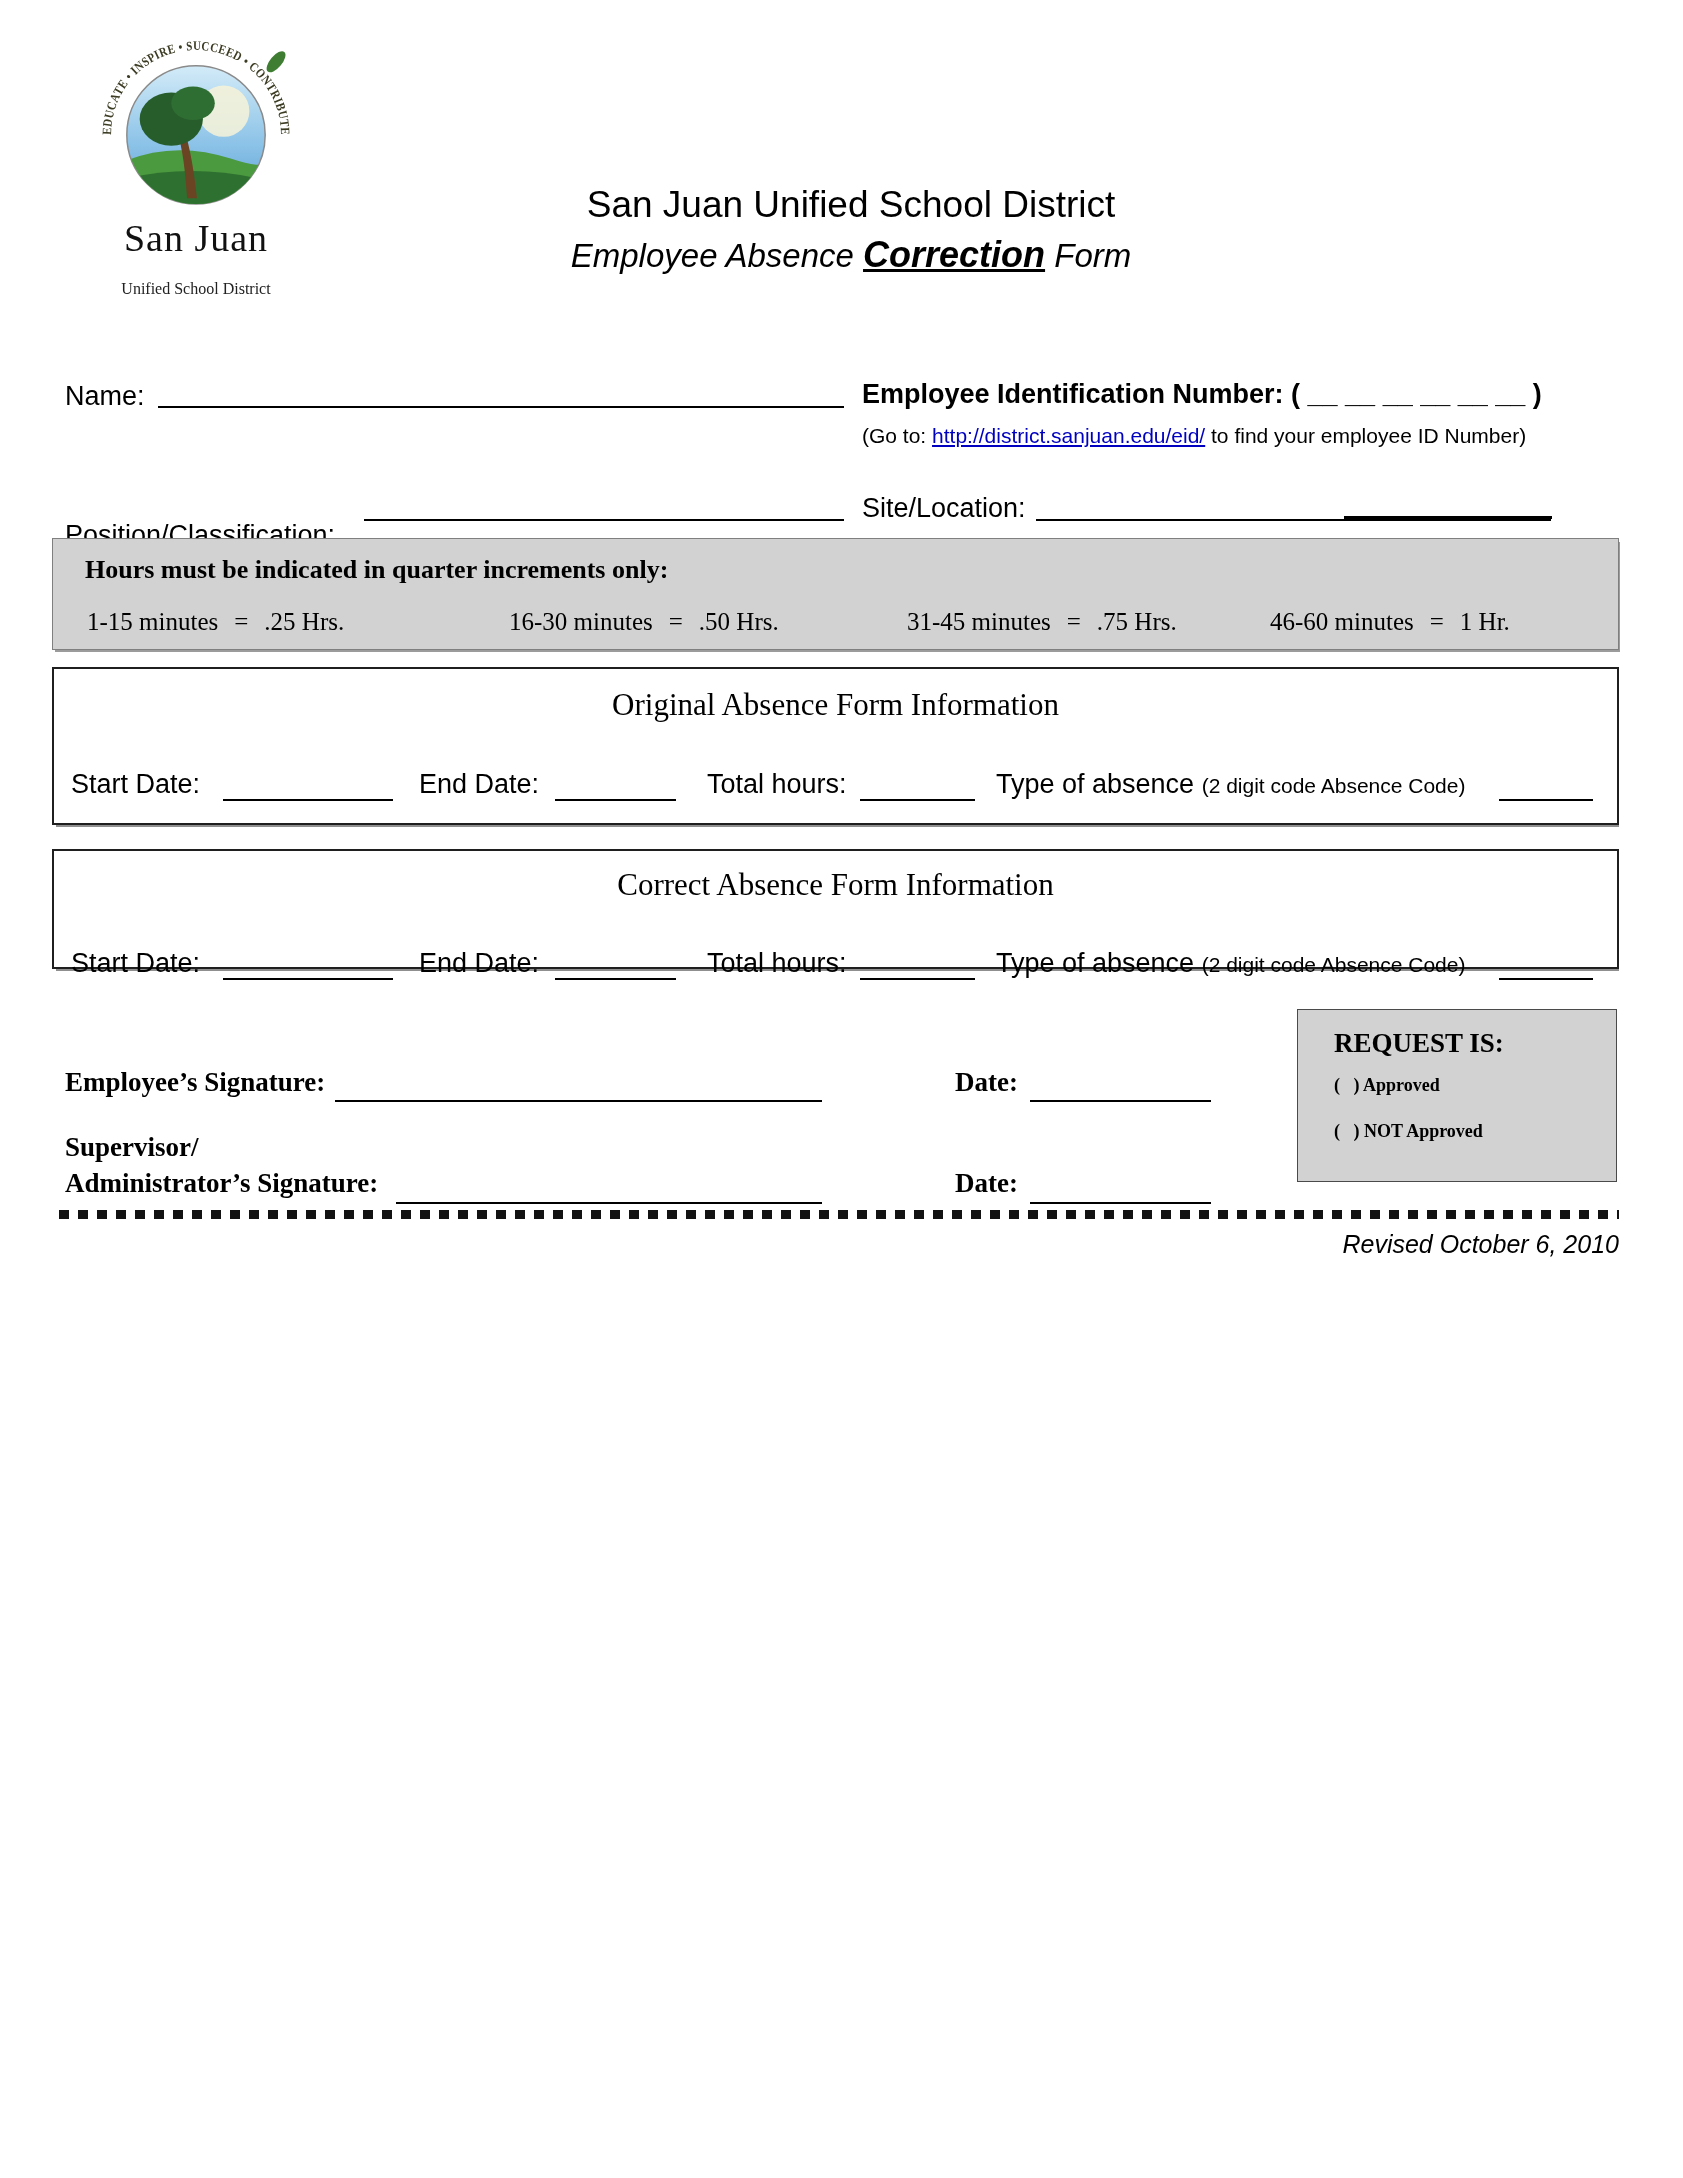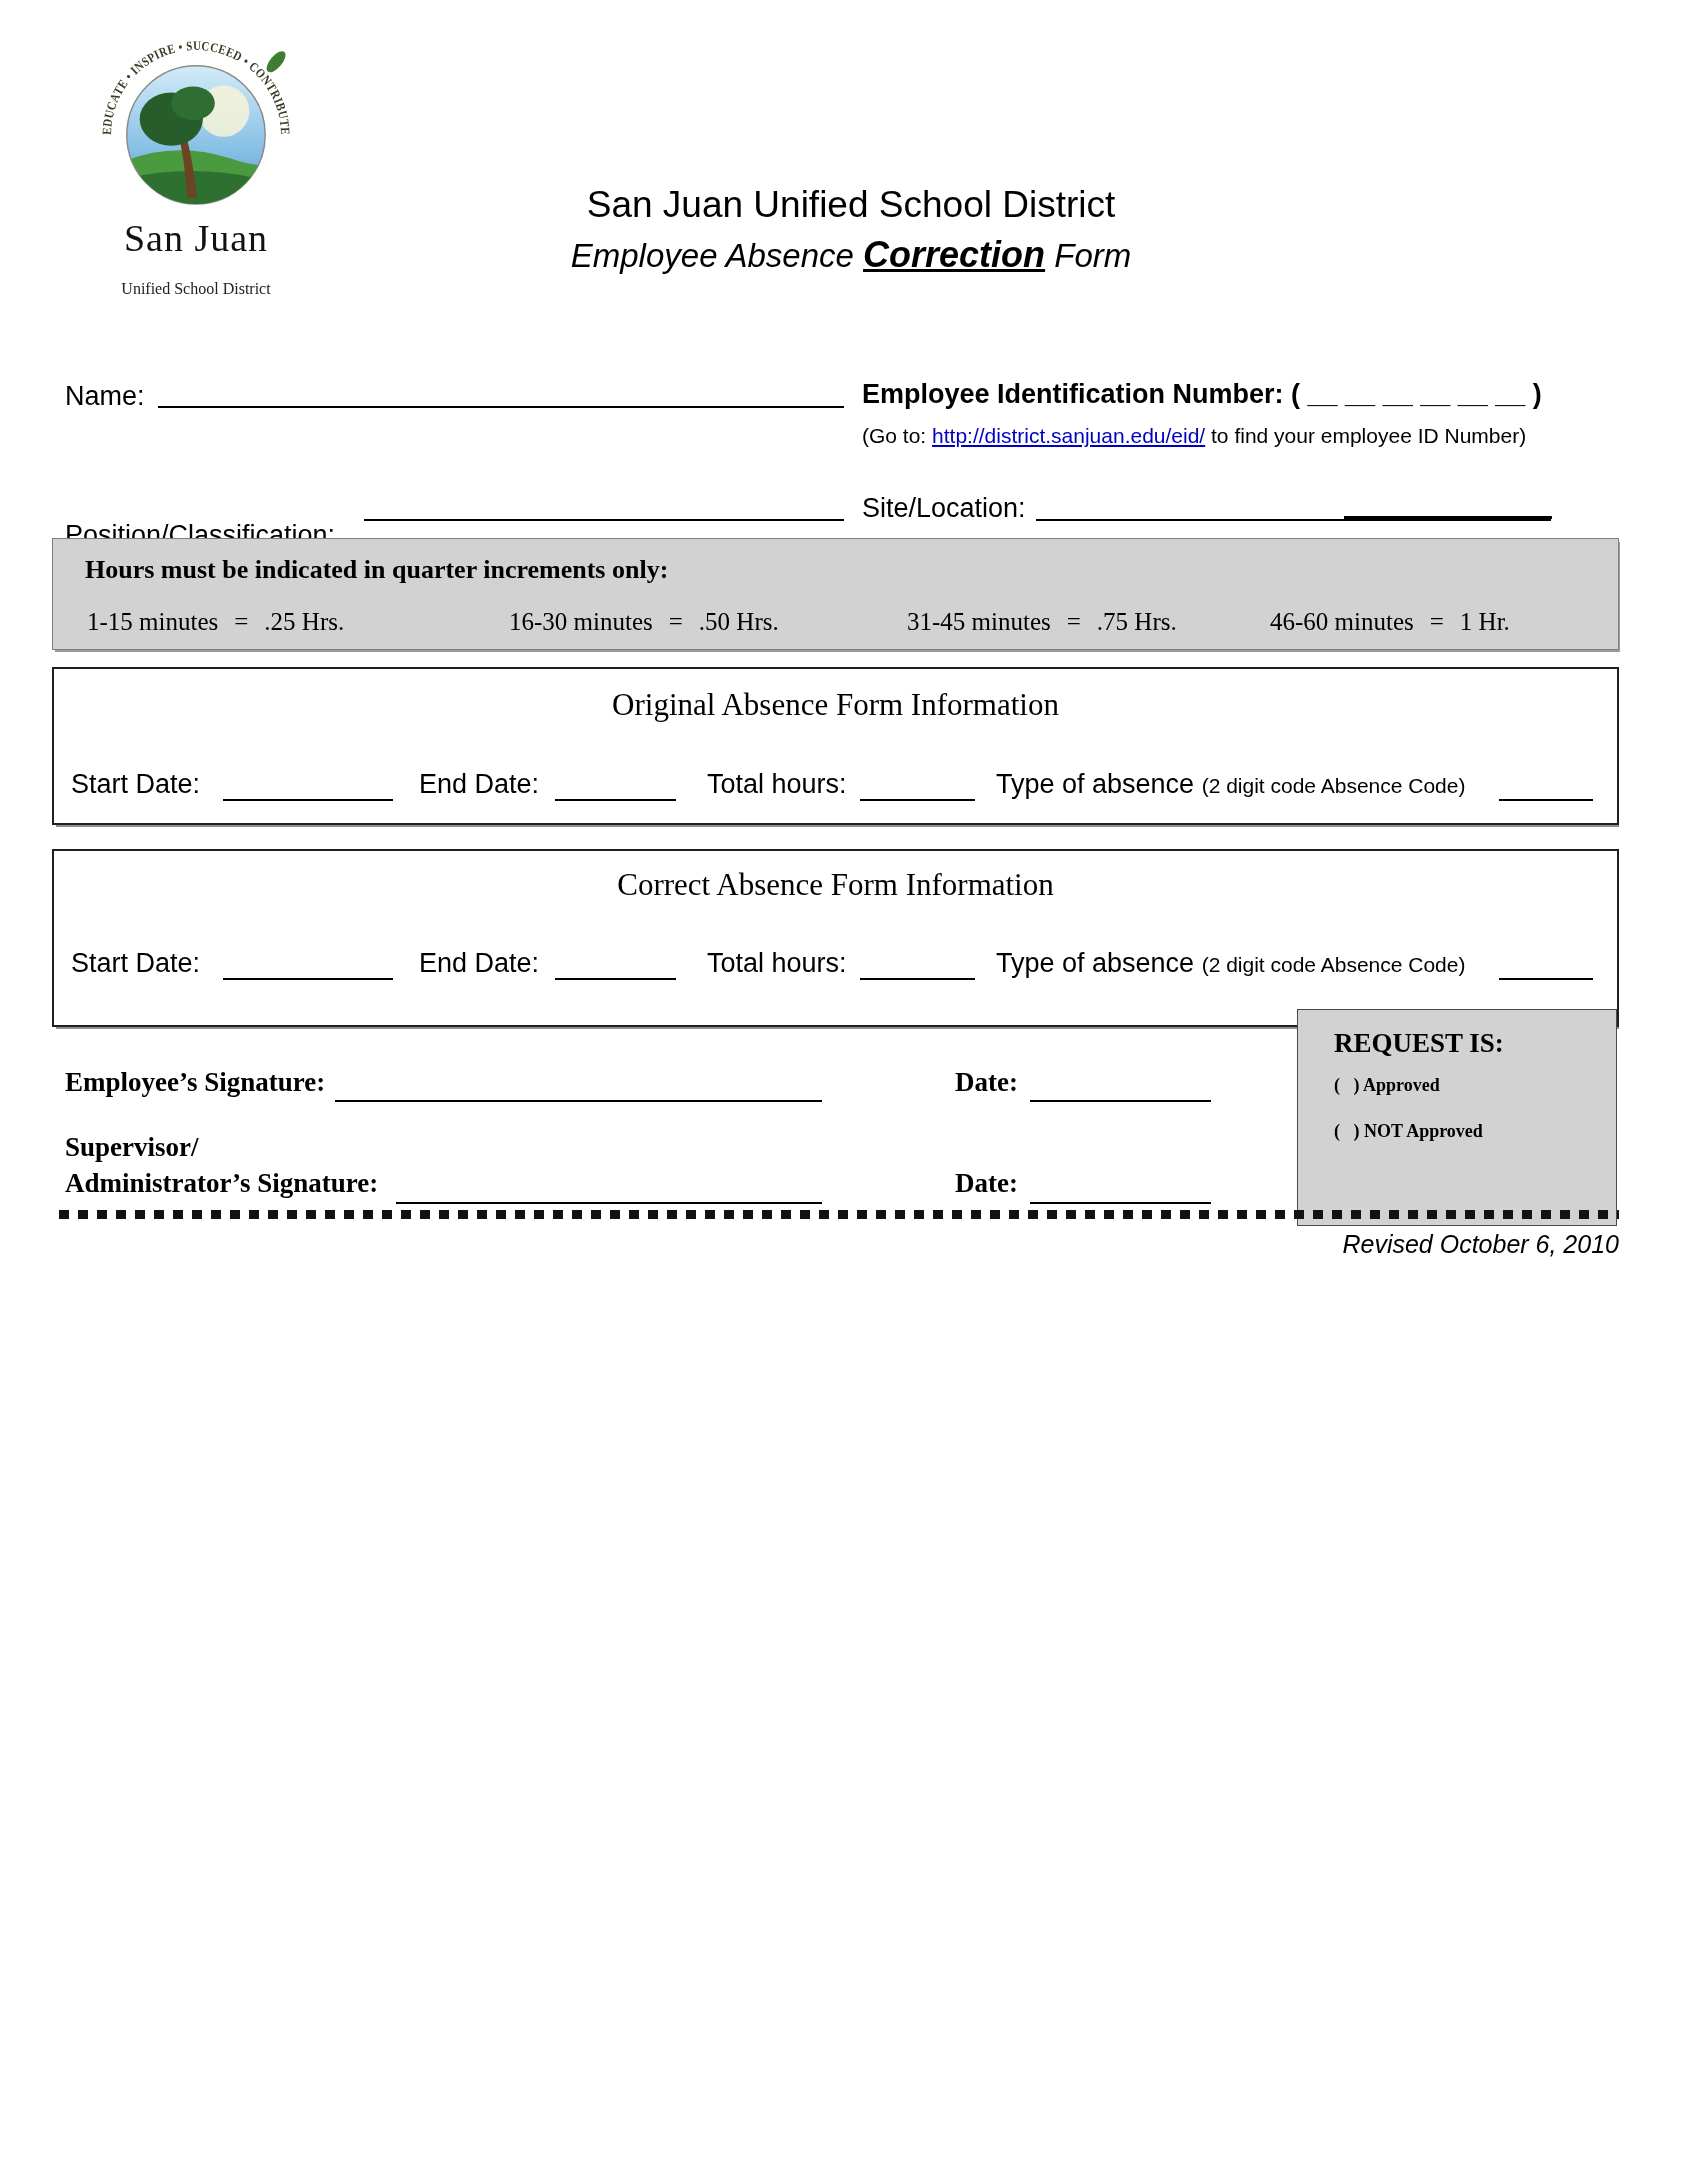--- a/index.html
+++ b/index.html
@@ -44,21 +44,21 @@
     font-family: "Liberation Serif", serif; font-size: 31px; }
   .sec-title .emph { font-weight: 400; }
   .fld { position: absolute; font-size: 27px; white-space: nowrap; }
   .fld .note { font-size: 21px; }
 
   
   .sig-lbl { position: absolute; font-family: "Liberation Serif", serif; font-weight: 700;
     font-size: 27px; white-space: nowrap; }
 
   
-  .req-box { position: absolute; left: 1297px; top: 1009px; width: 320px; height: 217px;
+  .req-box { position: absolute; left: 1297px; top: 1009px; width: 320px; height: 173px;
     background: #d2d2d2; border: 1px solid #4a4a4a; }
   .req-head { position: absolute; left: 36px; top: 18px; font-family: "Liberation Serif", serif;
     font-weight: 700; font-size: 27px; }
   .req-opt { position: absolute; left: 36px; font-family: "Liberation Serif", serif; font-size: 18px; white-space: nowrap; font-weight: bold; }
 
   
   .dashed-sep { position: absolute; left: 59px; top: 1210px; width: 1560px; height: 9px;
     background: repeating-linear-gradient(90deg, #121212 0 10px, transparent 10px 19px); }
 
   .revised { position: absolute; left: 1139px; top: 1230px; width: 480px; text-align: right;
@@ -147,21 +147,21 @@
     <span class="fld" style="left:17px; top:100px;">Start Date:</span>
     <span class="blank" style="left:169px; top:94px; width:170px; height:38px;"></span>
     <span class="fld" style="left:365px; top:100px;">End Date:</span>
     <span class="blank" style="left:501px; top:94px; width:121px; height:38px;"></span>
     <span class="fld" style="left:653px; top:100px;">Total hours:</span>
     <span class="blank" style="left:806px; top:94px; width:115px; height:38px;"></span>
     <span class="fld" style="left:942px; top:100px;"><span>Type of absence </span><span class="note">(2 digit code Absence Code)</span></span>
     <span class="blank" style="left:1445px; top:94px; width:94px; height:38px;"></span>
   </div>
 
-  <div class="sec-box" style="top:849px; height:178px;">
+  <div class="sec-box" style="top:849px; height:120px;">
     <div class="sec-title" style="top:16px;"><span class="emph">Correct</span><span> Absence Form Information</span></div>
     <span class="fld" style="left:17px; top:97px;">Start Date:</span>
     <span class="blank" style="left:169px; top:91px; width:170px; height:38px;"></span>
     <span class="fld" style="left:365px; top:97px;">End Date:</span>
     <span class="blank" style="left:501px; top:91px; width:121px; height:38px;"></span>
     <span class="fld" style="left:653px; top:97px;">Total hours:</span>
     <span class="blank" style="left:806px; top:91px; width:115px; height:38px;"></span>
     <span class="fld" style="left:942px; top:97px;"><span>Type of absence </span><span class="note">(2 digit code Absence Code)</span></span>
     <span class="blank" style="left:1445px; top:91px; width:94px; height:38px;"></span>
   </div>

